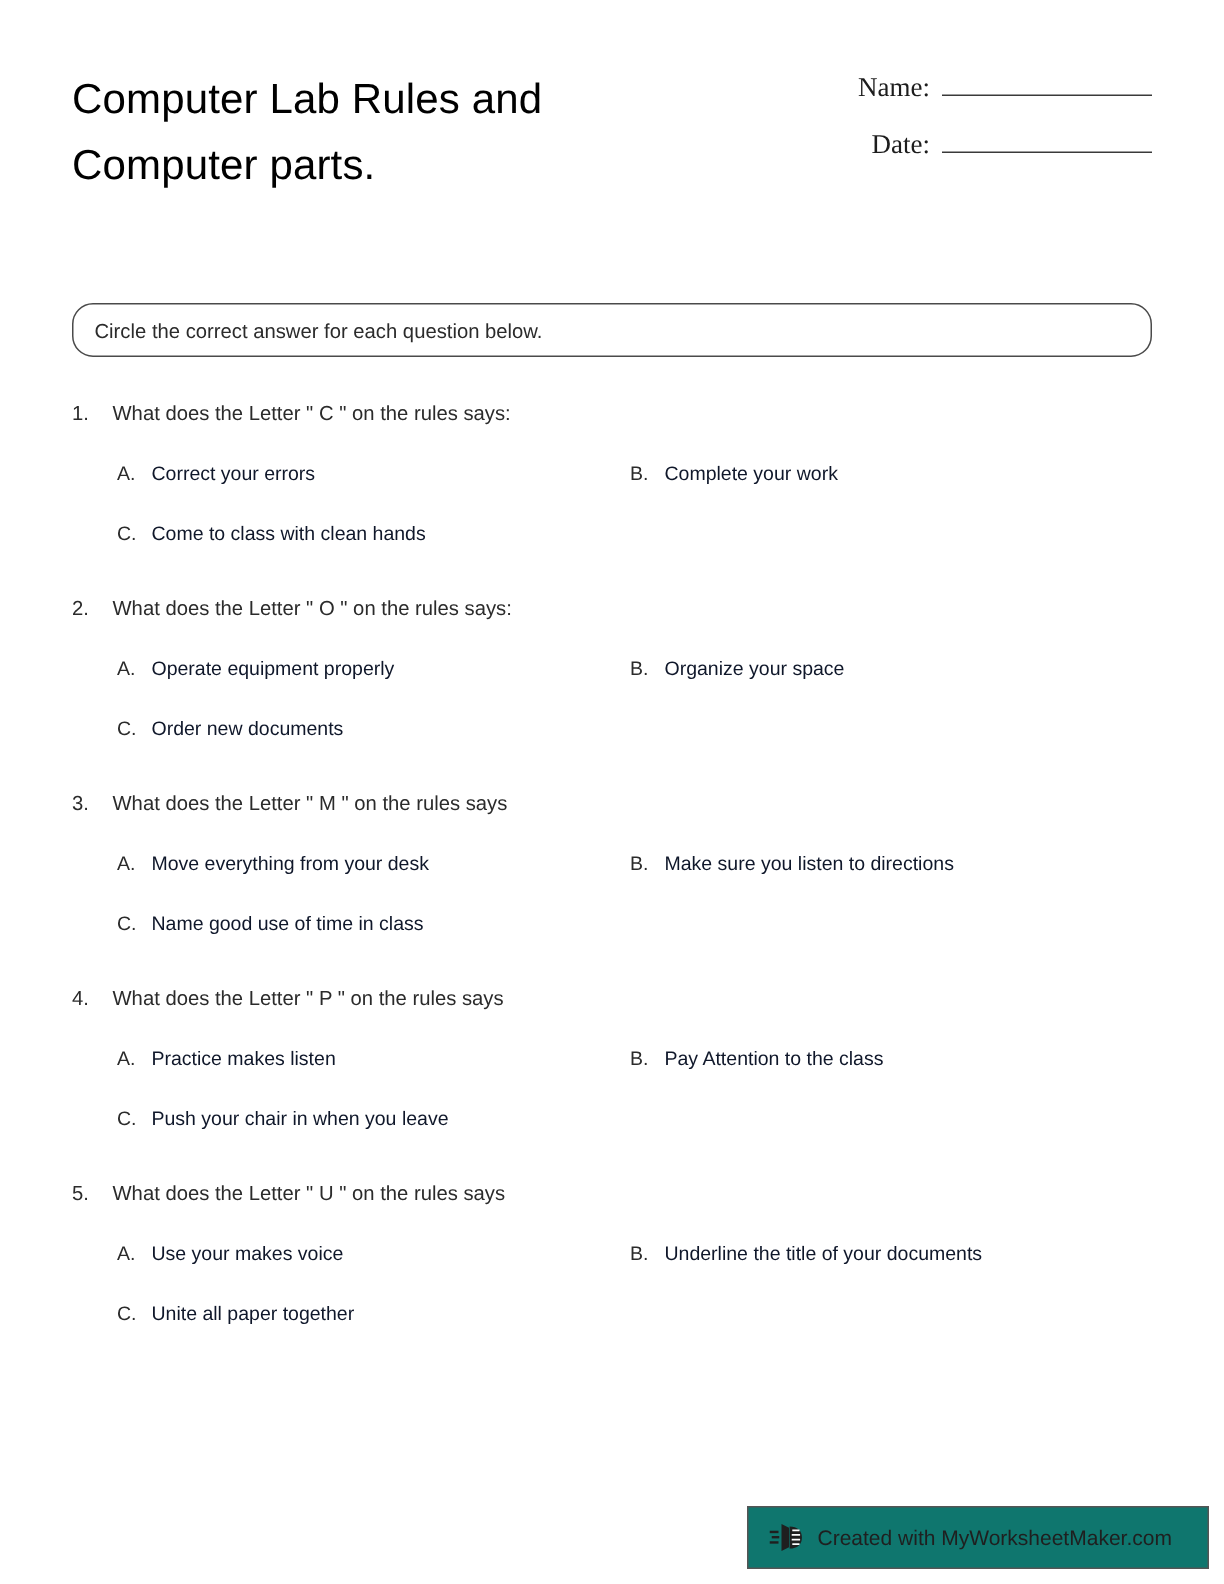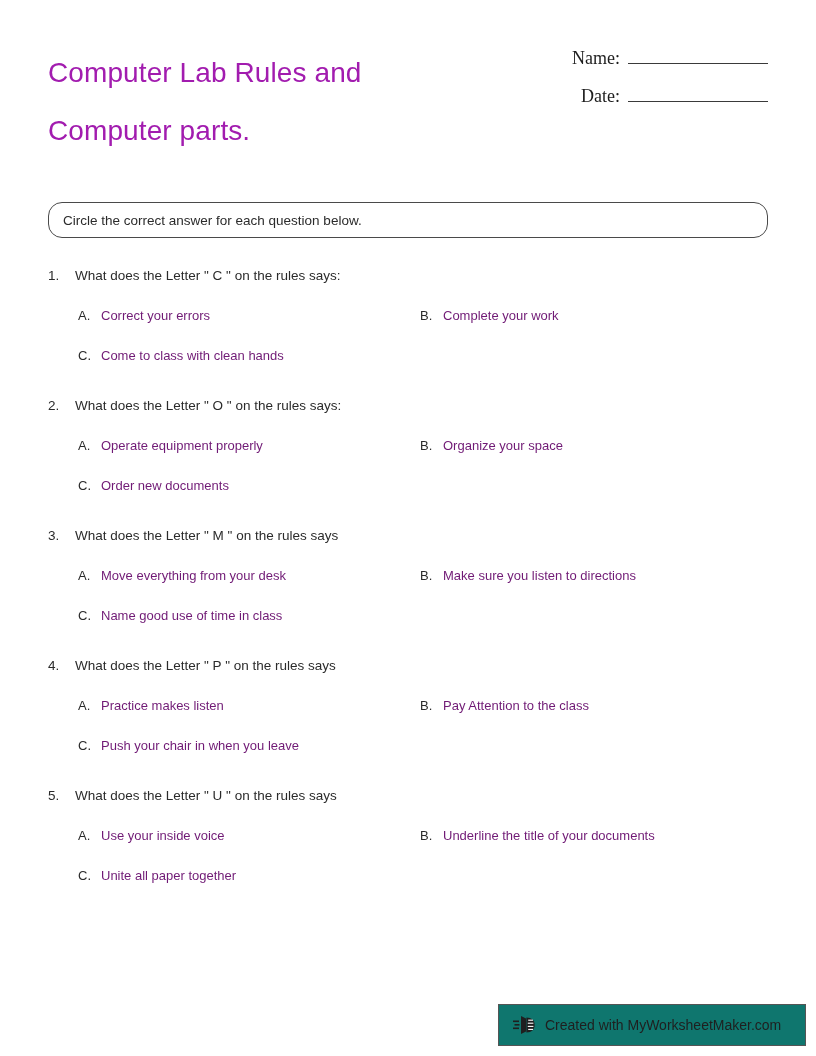--- a/index.html
+++ b/index.html
@@ -30,23 +30,23 @@
     top: 44px;
     right: 48px;
     height: 130px;
   }
   .title {
     position: absolute;
     left: 0;
     top: 0;
     width: 420px;
     font-size: 28px;
-    line-height: 58px;
+    line-height: 44px;
     font-weight: 400;
-    color: #a21caf;
+    color: #000000;
     letter-spacing: 0.1px;
   }
 
   .meta {
     position: absolute;
     right: 0;
     top: 4px;
     width: 250px;
   }
   .meta-row {
@@ -133,21 +133,21 @@
   .answer.col-b { left: 372px; }
   .answer.col-c { left: 30px; }
   .a-letter {
     font-size: 13px;
     color: #2b2b2b;
     width: 23px;
     flex: 0 0 23px;
   }
   .a-text {
     font-size: 13px;
-    color: #701a75;
+    color: #0f172a;
     white-space: nowrap;
   }
 
   
   .footer-badge {
     position: absolute;
     left: 498px;
     top: 1004px;
     width: 308px;
     height: 42px;
@@ -290,21 +290,21 @@
     </div>
 
     <div class="question-block">
       <div class="q-head">
         <span class="q-num">5.</span>
         <span class="q-text">What does the Letter " U " on the rules says</span>
       </div>
       <div class="answer-row">
         <div class="answer col-a">
           <span class="a-letter">A.</span>
-          <span class="a-text">Use your inside voice</span>
+          <span class="a-text">Use your makes voice</span>
         </div>
         <div class="answer col-b">
           <span class="a-letter">B.</span>
           <span class="a-text">Underline the title of your documents</span>
         </div>
       </div>
       <div class="answer-row">
         <div class="answer col-c">
           <span class="a-letter">C.</span>
           <span class="a-text">Unite all paper together</span>

